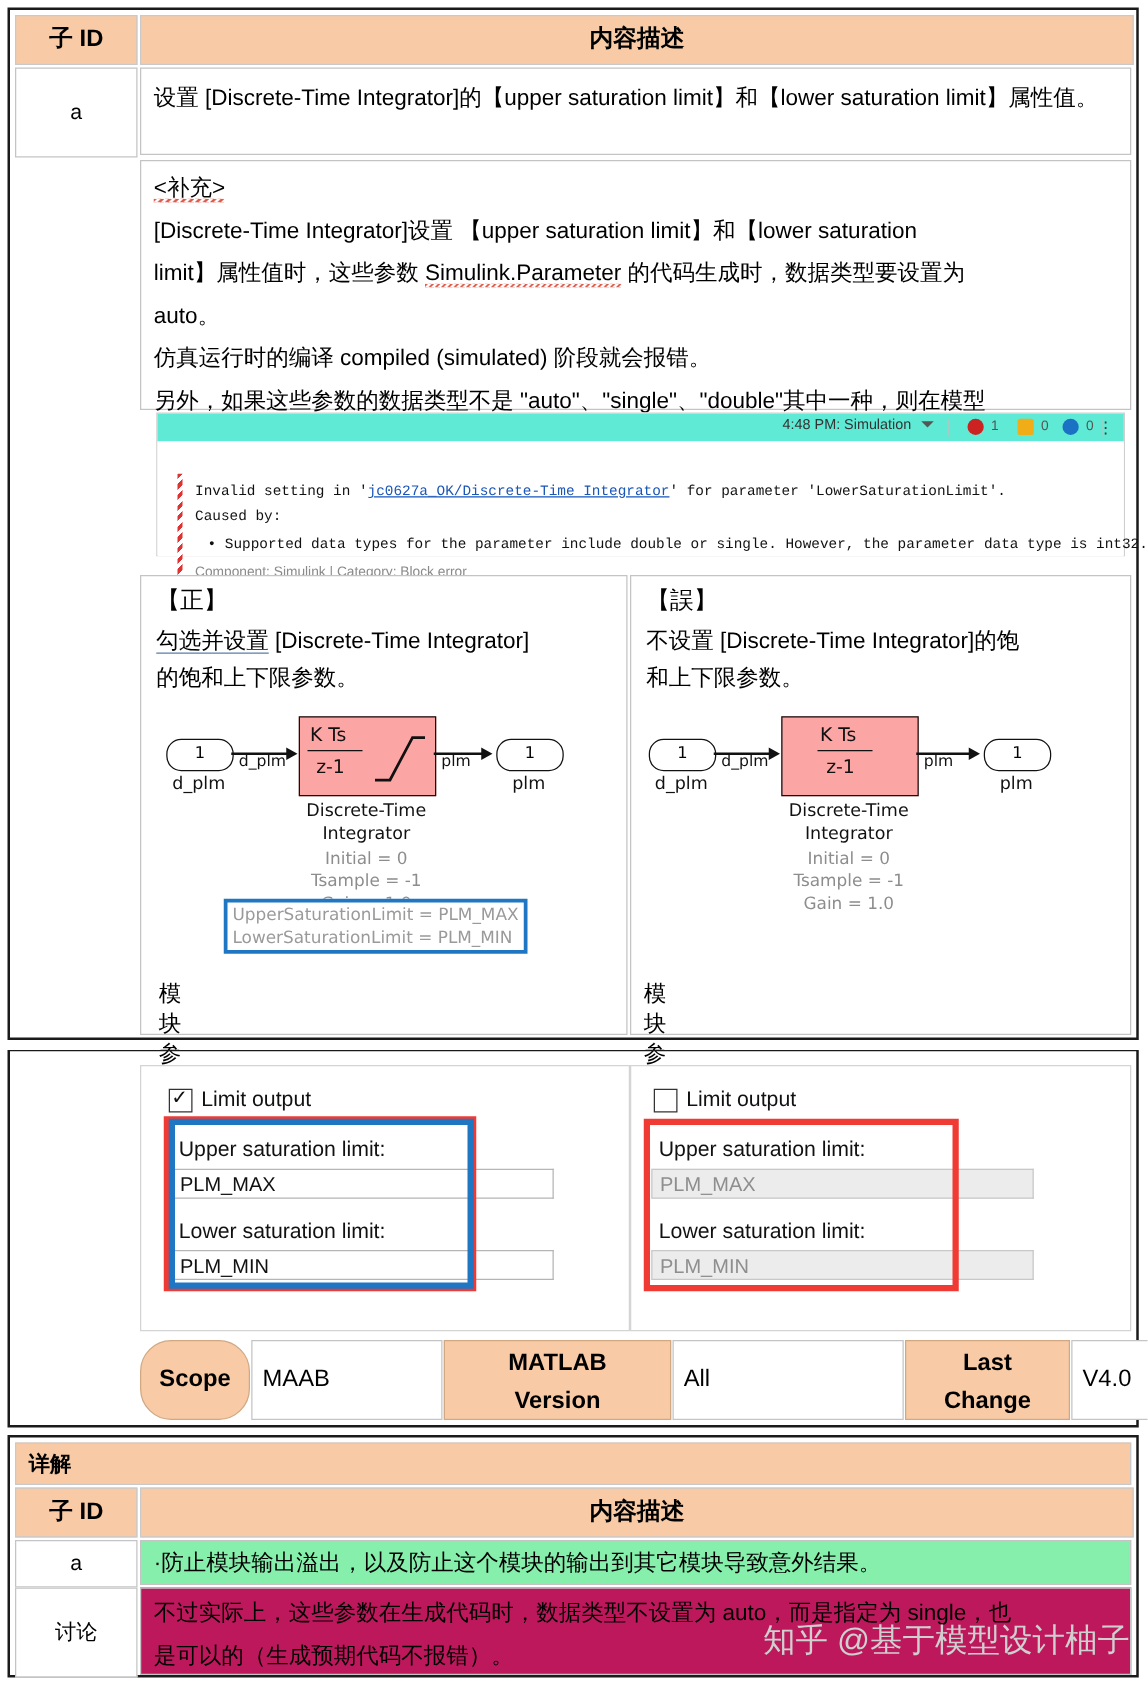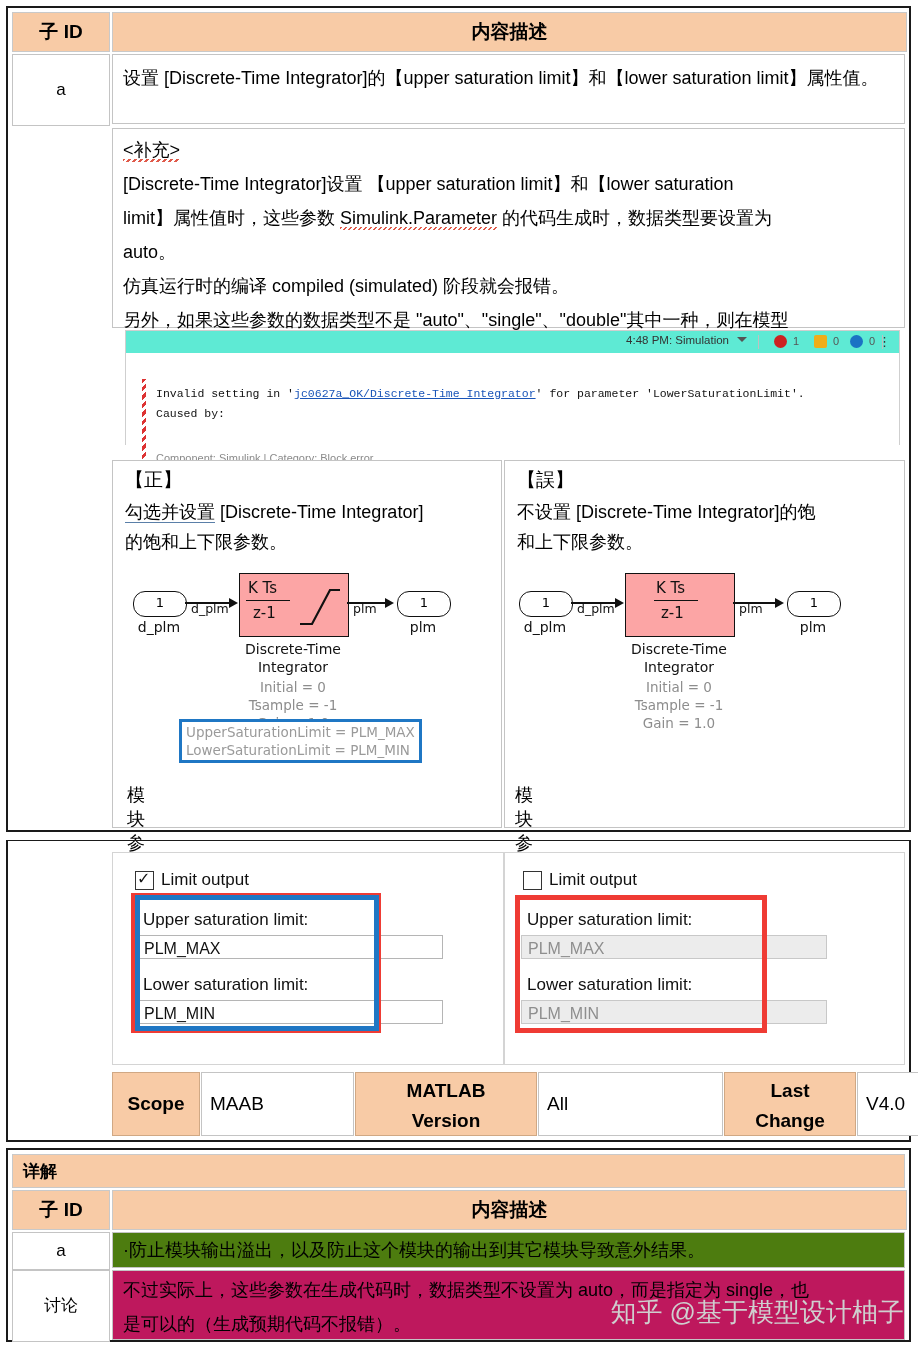--- a/index.html
+++ b/index.html
@@ -120,21 +120,21 @@
   
   .xj{position:absolute;left:12px;top:1154px;width:893px;height:34px;
       line-height:34px;font-size:17px;font-weight:bold;padding-left:10px;box-sizing:border-box;}
   .brow-head{position:absolute;left:12px;top:1190px;width:893px;height:38px;}
   .b-id{position:absolute;left:0;top:0;width:96px;height:38px;line-height:38px;font-size:19px;}
   .b-desc{position:absolute;left:100px;top:0;width:793px;height:38px;line-height:38px;font-size:19px;}
   .brow-a{position:absolute;left:12px;top:1232px;width:893px;height:36px;}
   .ba-id{position:absolute;left:0;top:0;width:96px;height:36px;line-height:36px;
          text-align:center;font-size:17px;border:1px solid #c4c4c4;background:#fff;}
   .ba-tx{position:absolute;left:100px;top:0;width:793px;height:36px;line-height:34px;
-         border:1px solid #c4c4c4;background:#4d7c0f;box-sizing:border-box;padding-left:10px;font-size:18px;}
+         border:1px solid #c4c4c4;background:#86efac;box-sizing:border-box;padding-left:10px;font-size:18px;}
   .brow-d{position:absolute;left:12px;top:1270px;width:893px;height:70px;}
   .bd-id{position:absolute;left:0;top:0;width:96px;height:70px;line-height:70px;
          text-align:center;font-size:17px;border:1px solid #c4c4c4;background:#fff;}
   .bd-tx{position:absolute;left:100px;top:0;width:793px;height:70px;
          border:1px solid #c4c4c4;background:#be185d;box-sizing:border-box;
          padding:2px 8px 0 10px;font-size:18px;line-height:34px;}
 
   .wm{position:absolute;right:14px;bottom:18px;font-size:26px;color:#cfcfcf;
       white-space:nowrap;pointer-events:none;}
 </style>
@@ -179,20 +179,21 @@
       <span class="dg-n" style="right:24px;">0</span>
       <span class="dg-sep" style="right:16px;"></span>
       <span class="dg-dots">⋮</span>
     </div>
     <div class="diag-body">
       <div class="redbar"></div>
       <div class="dl" style="top:34px;">
         <span>Invalid setting in '</span><span class="dlink">jc0627a_OK/Discrete-Time Integrator</span><span>' for parameter 'LowerSaturationLimit'.</span>
       </div>
       <div class="dl" style="top:54px;">Caused by:</div>
+      <div class="dl" style="top:76px;left:40px;">• Supported data types for the parameter include double or single. However, the parameter data type is int32.</div>
       <div class="dfoot" style="top:99px;">Component: Simulink | Category: Block error</div>
     </div>
   </div>
 
   <div class="panelL">
     <div class="ptag">【正】</div>
     <div class="ptxt">
       <span class="ul-blue">勾选并设置</span><span> [Discrete-Time Integrator]</span>
     </div>
     <div class="ptxt" style="margin-top:-4px;">的饱和上下限参数。</div>
@@ -294,21 +295,21 @@
     <span class="fieldlbl" style="left:22px;top:122px;">Lower saturation limit:</span>
     <span class="inp dis" style="left:16px;top:147px;width:244px;">PLM_MIN</span>
 
     <span class="inp dis" style="left:260px;top:82px;width:62px;border-left:none;"></span>
     <span class="inp dis" style="left:260px;top:147px;width:62px;border-left:none;"></span>
 
     <span class="hl-red" style="left:10px;top:42px;width:252px;height:138px;"></span>
   </div>
 
   <div class="meta">
-    <div class="mcell mhead m1" style="left:0;width:88px;">Scope</div>
+    <div class="mcell mhead m1" style="left:0;width:88px;border-radius:25px;">Scope</div>
     <div class="mcell mval m1" style="left:89px;width:153px;">MAAB</div>
     <div class="mcell mhead m2" style="left:243px;width:182px;">
       <div>MATLAB</div>
       <div>Version</div>
     </div>
     <div class="mcell mval m1" style="left:426px;width:185px;">All</div>
     <div class="mcell mhead m2" style="left:612px;width:132px;">
       <div>Last</div>
       <div>Change</div>
     </div>

